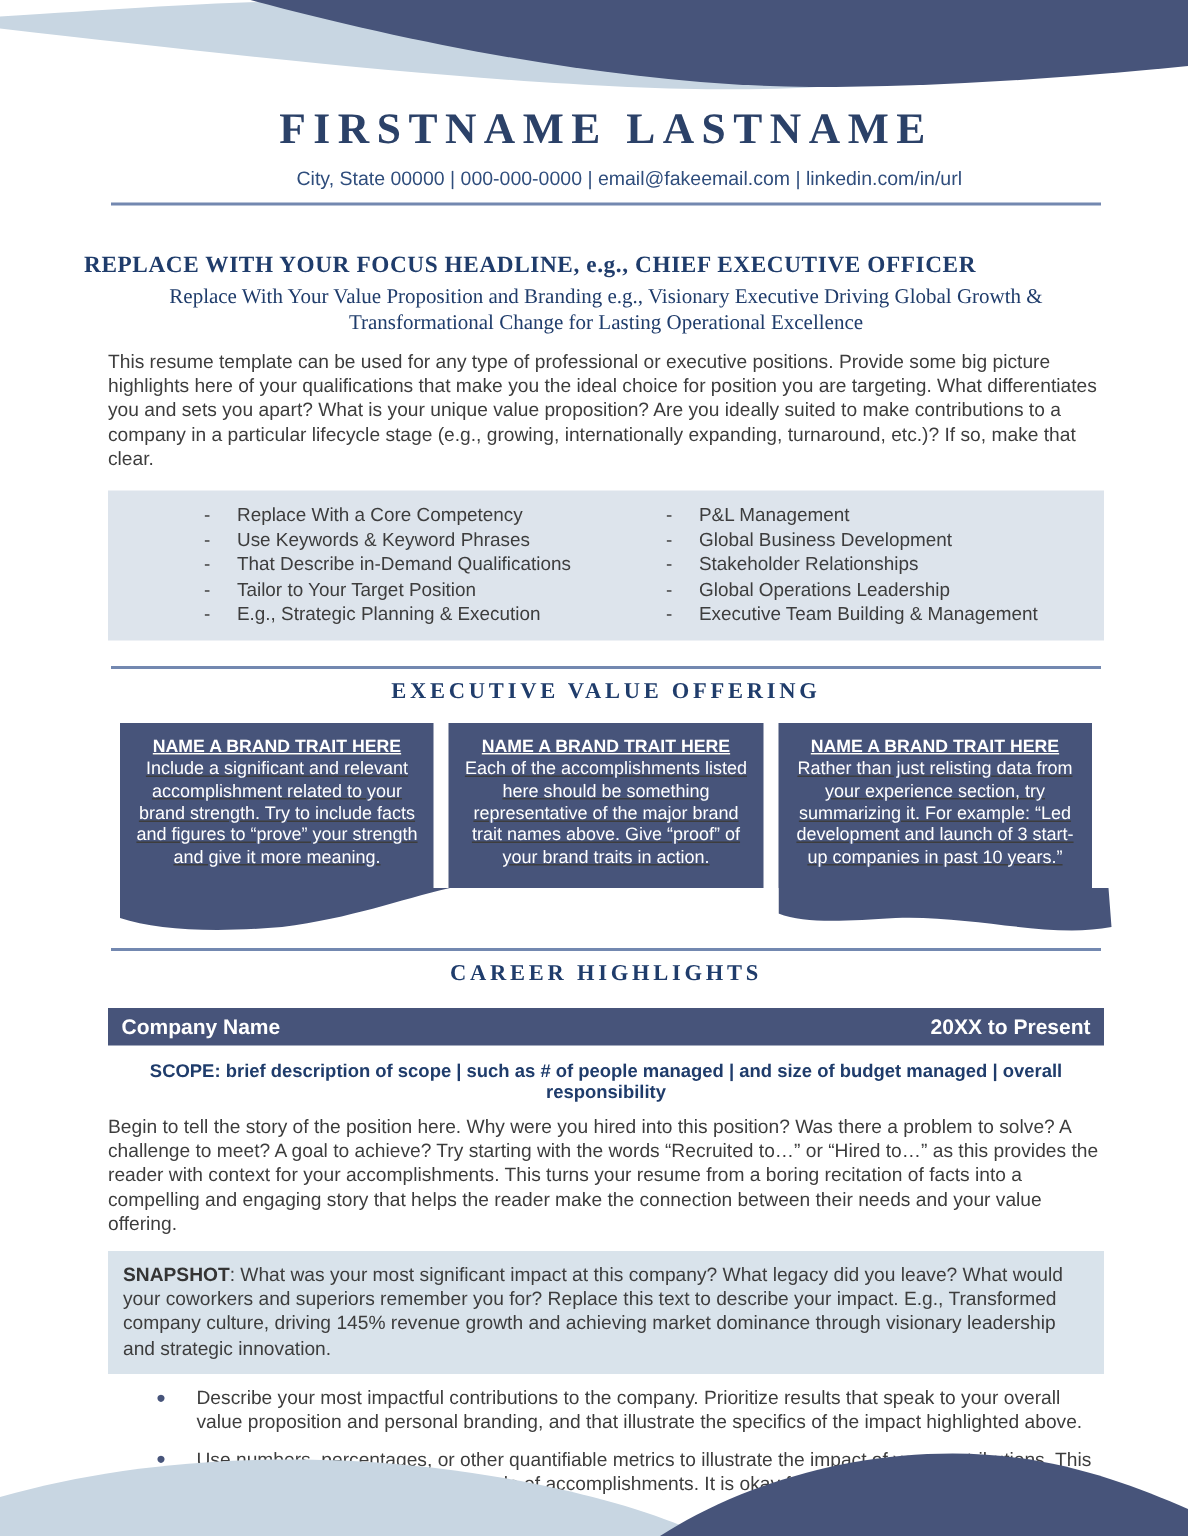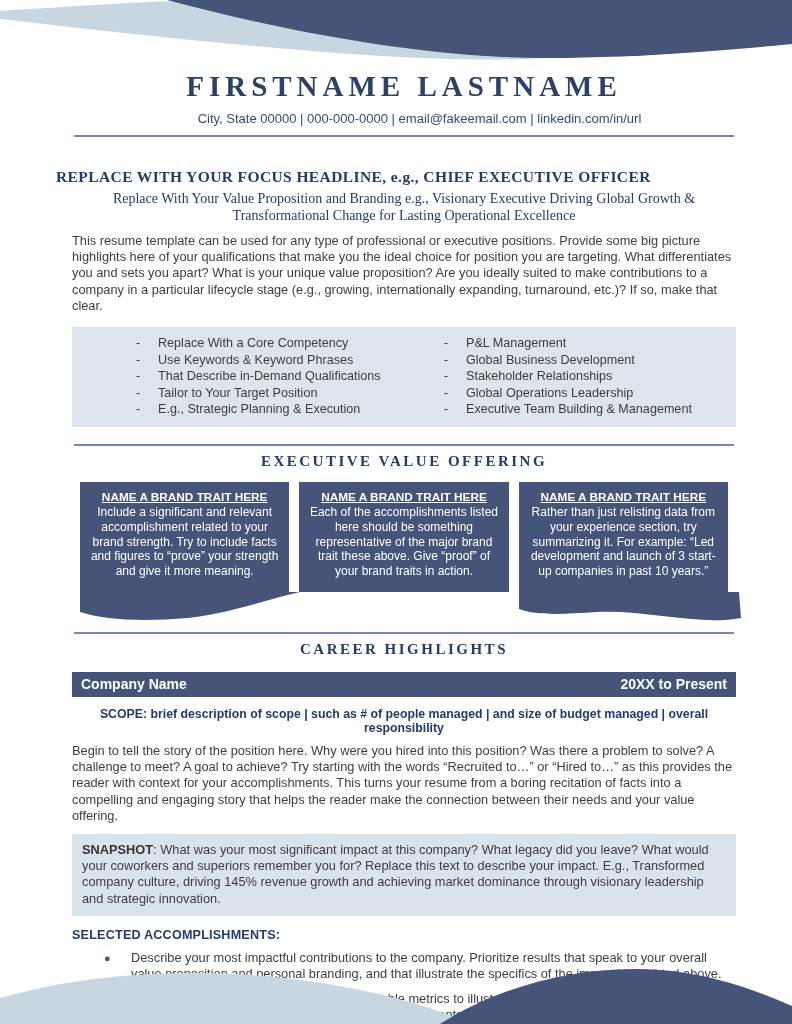--- a/index.html
+++ b/index.html
@@ -56,21 +56,21 @@
   .panel .col-right{flex:1;}
   .panel li{display:flex;font-size:12.6px;line-height:16.6px;}
   .panel .dash{flex:0 0 22px;}
 
   .rule2{margin-top:17px;}
   .sec-head{
     margin-top:7px;text-align:center;
     font-family:"Liberation Serif", serif;font-weight:bold;
     font-size:15px;letter-spacing:2.5px;color:var(--heading);
   }
-  .cards{margin:12px 64px 0;display:flex;gap:10px;height:140px;}
+  .cards{margin:12px 64px 0;display:flex;gap:10px;height:140px;text-decoration:underline;}
   .card{position:relative;width:220px;}
   .card-rect{
     height:110px;background:var(--navy);color:var(--white);
     padding:8px 9px 0;text-align:center;
   }
   .card-title{
     font-size:11.8px;font-weight:bold;text-decoration:underline;
     line-height:14.5px;margin-bottom:1px;
   }
   .card-body{font-size:12px;line-height:14.6px;}
@@ -186,21 +186,21 @@
         <div class="card-title">NAME A BRAND TRAIT HERE</div>
         <div class="card-body">Include a significant and relevant accomplishment related to your brand strength. Try to include facts and figures to “prove” your strength and give it more meaning.</div>
       </div>
       <svg class="card-wave" width="220" height="30" viewBox="0 0 220 30">
         <path class="f-navy" d="M0,0 H220 C185,8 155,20 108,26 C62,30 24,28 0,20 Z"></path>
       </svg>
     </div>
     <div class="card">
       <div class="card-rect">
         <div class="card-title">NAME A BRAND TRAIT HERE</div>
-        <div class="card-body">Each of the accomplishments listed here should be something representative of the major brand trait these above. Give “proof” of your brand traits in action.</div>
+        <div class="card-body">Each of the accomplishments listed here should be something representative of the major brand trait names above. Give “proof” of your brand traits in action.</div>
       </div>
     </div>
     <div class="card">
       <div class="card-rect">
         <div class="card-title">NAME A BRAND TRAIT HERE</div>
         <div class="card-body">Rather than just relisting data from your experience section, try summarizing it. For example: “Led development and launch of 3 start-up companies in past 10 years.”</div>
       </div>
       <svg class="card-wave" width="226" height="32" viewBox="0 0 226 32">
         <path class="f-navy" d="M0,0 H220 L222,26 C180,34 130,18 78,20 C45,22 18,24 0,17 Z"></path>
       </svg>
@@ -214,21 +214,20 @@
     <span>Company Name</span>
     <span>20XX to Present</span>
   </div>
 
   <div class="scope">SCOPE: brief description of scope | such as # of people managed | and size of budget managed | overall responsibility</div>
 
   <p class="story">Begin to tell the story of the position here. Why were you hired into this position? Was there a problem to solve? A challenge to meet? A goal to achieve? Try starting with the words “Recruited to…” or “Hired to…” as this provides the reader with context for your accomplishments. This turns your resume from a boring recitation of facts into a compelling and engaging story that helps the reader make the connection between their needs and your value offering.</p>
 
   <p class="snapshot"><b>SNAPSHOT</b><span>: What was your most significant impact at this company? What legacy did you leave? What would your coworkers and superiors remember you for? Replace this text to describe your impact. E.g., Transformed company culture, driving 145% revenue growth and achieving market dominance through visionary leadership and strategic innovation.</span></p>
 
-  <div class="sel-head">SELECTED ACCOMPLISHMENTS:</div>
   <ul class="accs">
     <li>
         <span class="dot">●</span>
         <span class="acc-text">Describe your most impactful contributions to the company. Prioritize results that speak to your overall value proposition and personal branding, and that illustrate the specifics of the impact highlighted above.</span>
       </li>
     <li>
         <span class="dot">●</span>
         <span class="acc-text">Use numbers, percentages, or other quantifiable metrics to illustrate the impact of your contributions. This adds credibility and conveys the scale of accomplishments. It is okay for these bullets to “run” over to the next page.</span>
       </li>
   </ul>

